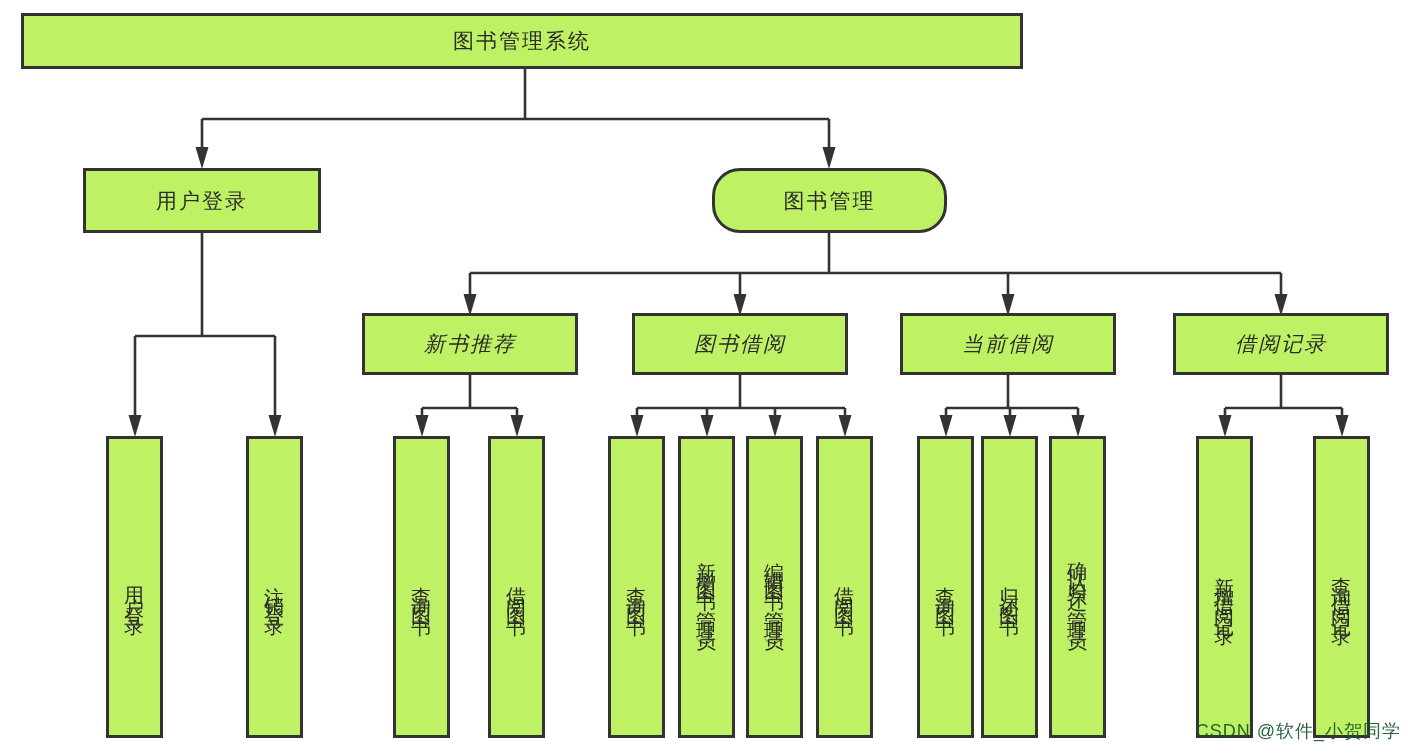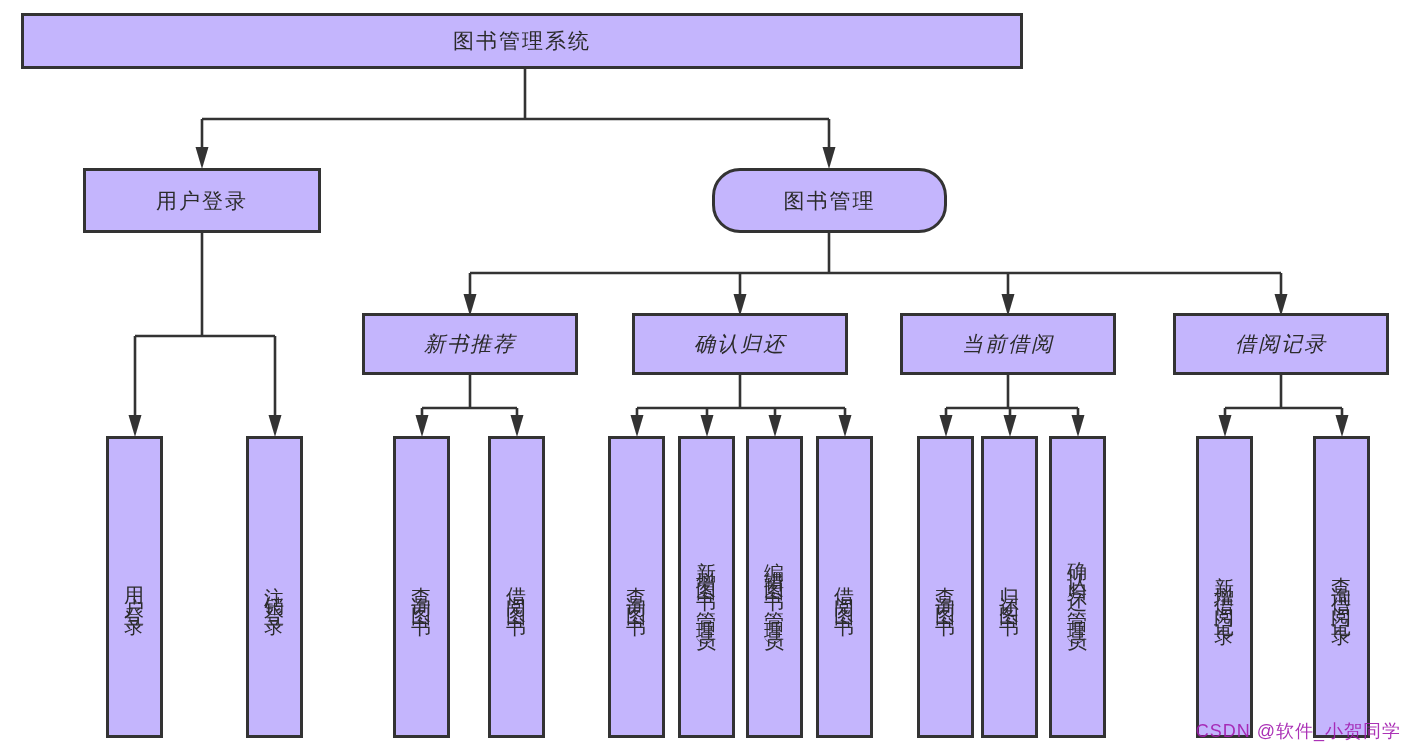--- a/index.html
+++ b/index.html
@@ -18,21 +18,21 @@
   }
   .connectors {
     position: absolute;
     left: 0;
     top: 0;
     z-index: 1;
   }
   .node {
     position: absolute;
     box-sizing: border-box;
-    background: #c4b5fd;
+    background: #bef264;
     border: 3px solid #333333;
     color: #2b2b2b;
     display: flex;
     align-items: center;
     justify-content: center;
     z-index: 2;
   }
   .node.h {
     font-size: 21px;
     letter-spacing: 2px;
@@ -55,21 +55,21 @@
     line-height: 1;
     padding-top: 8px;
   }
   .watermark {
     position: absolute;
     right: 4px;
     bottom: 4px;
     z-index: 5;
     font-size: 18px;
     letter-spacing: 1px;
-    color: #a21caf;
+    color: #14532d;
     opacity: 0.9;
   }
 </style>
 </head>
 <body>
 
 <div class="canvas">
 
   <svg class="connectors" width="1405" height="747" viewBox="0 0 1405 747" xmlns="http://www.w3.org/2000/svg">
     <g stroke="#333333" stroke-width="2.6" fill="none">
@@ -145,21 +145,21 @@
     <span>用户登录</span>
   </div>
   <div class="node h lvl2" style="left:712px;width:235px;border-radius:28px;">
     <span>图书管理</span>
   </div>
 
   <div class="node h lvl3" style="left:362px;">
     <span>新书推荐</span>
   </div>
   <div class="node h lvl3" style="left:632px;">
-    <span>确认归还</span>
+    <span>图书借阅</span>
   </div>
   <div class="node h lvl3" style="left:900px;">
     <span>当前借阅</span>
   </div>
   <div class="node h lvl3" style="left:1173px;justify-content:center;">
     <span>借阅记录</span>
   </div>
 
   <div class="node leaf" style="left:106px;">
     <span>用户登录</span>

